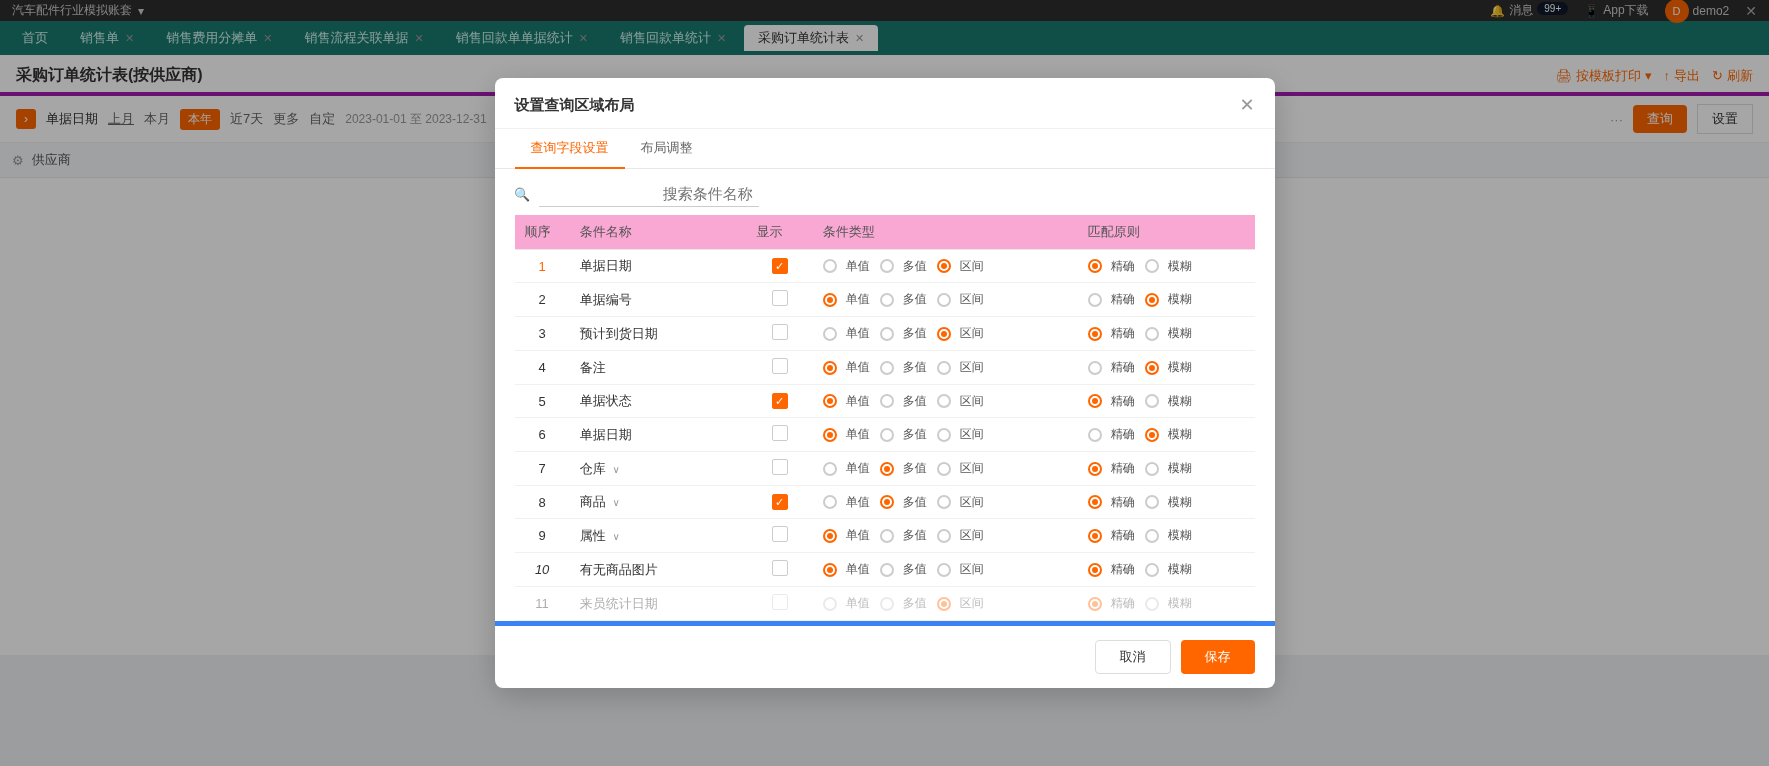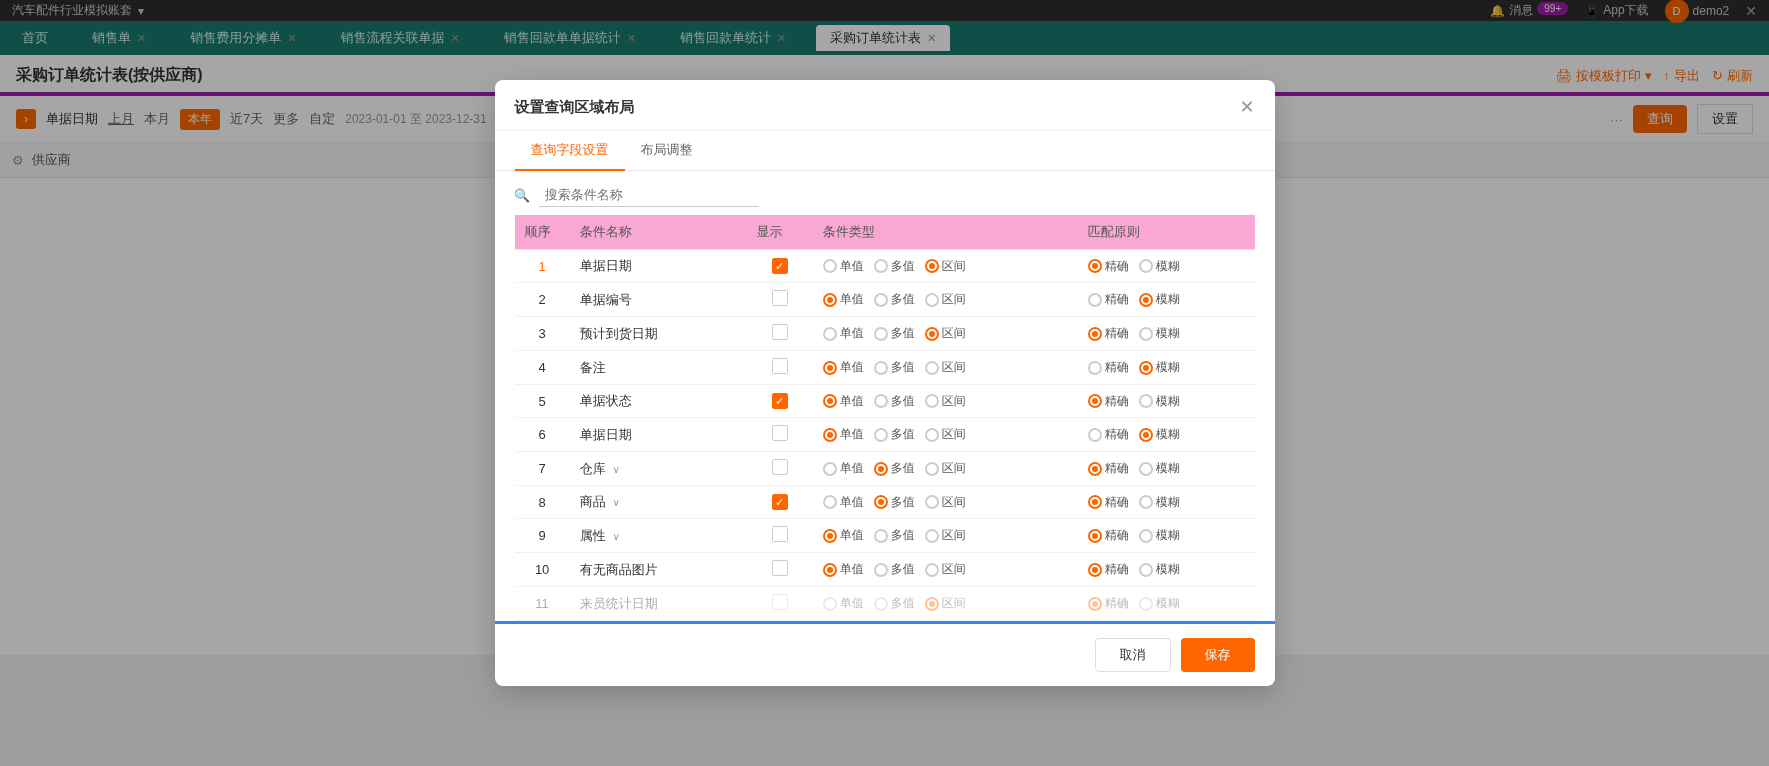--- a/index.html
+++ b/index.html
@@ -11,33 +11,33 @@
       height: 21px;
       display: flex;
       align-items: center;
       justify-content: space-between;
       padding: 0 12px;
       color: #ccc;
     }
     .top-bar-left { font-size: 12px; display: flex; align-items: center; gap: 6px; }
     .top-bar-right { display: flex; align-items: center; gap: 16px; font-size: 12px; }
     .top-bar-right .badge {
-      background: #a21caf; color: #fff; border-radius: 8px;
+      background: #0f172a; color: #fff; border-radius: 8px;
       padding: 1px 7px; font-size: 10px; position: relative; top: -2px;
     }
     .close-btn-top { color: #aaa; cursor: pointer; font-size: 14px; }
 
     
     .tab-bar {
       background: #1a7a6e;
       height: 34px;
       display: flex;
       align-items: center;
       padding: 12px 8px;
-      gap: 16px;
+      gap: 4px;
     }
     .tab-item {
       padding: 4px 14px;
       border-radius: 4px 4px 0 0;
       font-size: 13px;
       color: #d0f0ec;
       cursor: pointer;
       display: flex; align-items: center; gap: 6px;
     }
     .tab-item.active { background: #fff; color: #333; }
@@ -150,21 +150,21 @@
     }
     td {
       padding: 7px 10px;
       font-size: 13px;
       color: #333;
       border-bottom: 1px solid #f0f0f0;
     }
 
     
     .radio-group { display: flex; align-items: center; gap: 10px; }
-    .radio-item { display: flex; align-items: center; gap: 3px; cursor: pointer; }
+    .radio-item { display: flex; align-items: center; gap: 9px; cursor: pointer; }
     .radio-circle {
       width: 14px; height: 14px;
       border-radius: 50%;
       border: 2px solid #ccc;
       display: inline-flex; align-items: center; justify-content: center;
       flex-shrink: 0;
     }
     .radio-circle.checked { border-color: #f60; }
     .radio-circle.checked::after {
       content: '';
@@ -192,21 +192,21 @@
       color: #fff;
       font-size: 11px;
     }
 
     
     .dialog-footer {
       padding: 14px 20px;
       display: flex;
       justify-content: flex-end;
       gap: 10px;
-      border-top: 3px solid #3b82f6;
+      border-top: 5px solid #3b82f6;
     }
     .btn-cancel {
       padding: 7px 24px;
       border: 1px solid #ddd;
       border-radius: 4px;
       background: #fff;
       color: #333;
       cursor: pointer;
       font-size: 13px;
     }
@@ -340,21 +340,21 @@
       <div class="dialog-tab active">
         <span>查询字段设置</span>
       </div>
       <div class="dialog-tab">
         <span>布局调整</span>
       </div>
     </div>
 
     <div class="dialog-search">
       <span style="color:#aaa;">🔍</span>
-      <input type="text" style="border-top: none; border-right: none; border-left: none; border-image: initial; border-bottom: 1px solid rgb(204, 204, 204); padding: 4px 6px; font-size: 13px; outline: none; width: 220px;" placeholder="搜索条件名称">
+      <input type="text" style="border-top: none; border-right: none; border-left: none; border-image: initial; border-bottom: 1px solid rgb(204, 204, 204); padding: 4px 6px; font-size: 15px; outline: none; width: 220px; text-align: right;" placeholder="搜索条件名称">
     </div>
 
     <div class="dialog-table">
       <table>
         <thead>
           <tr>
             <th style="width:50px;">顺序</th>
             <th style="width:160px;">条件名称</th>
             <th style="width:60px;">显示</th>
             <th style="width:240px;">条件类型</th>
@@ -654,21 +654,21 @@
                     <span class="radio-label">精确</span>
                   </label>
                   <label class="radio-item">
                     <div class="radio-circle"></div>
                     <span class="radio-label">模糊</span>
                   </label>
                 </div>
               </td>
             </tr>
             <tr style="opacity: 1;">
-              <td style="text-align: center;"><span style="color: rgb(51, 51, 51);">10</span></td>
+              <td style="text-align: center;"><span style="color: rgb(51, 51, 51); font-style: italic;">10</span></td>
               <td><span>有无商品图片</span></td>
               <td style="text-align: center;"><div class="checkbox-item" style="margin: auto;"></div></td>
               <td>
                 <div class="radio-group">
                   <label class="radio-item">
                     <div class="radio-circle checked"></div>
                     <span class="radio-label">单值</span>
                   </label>
                   <label class="radio-item">
                     <div class="radio-circle"></div>

